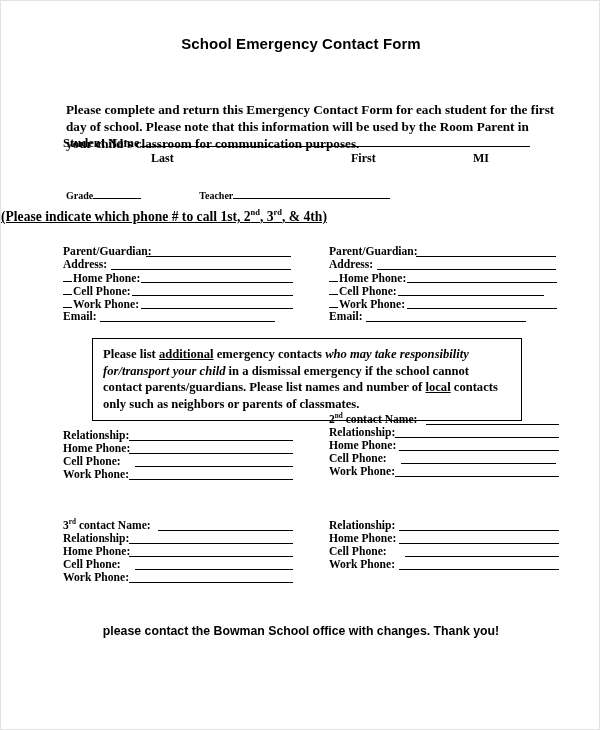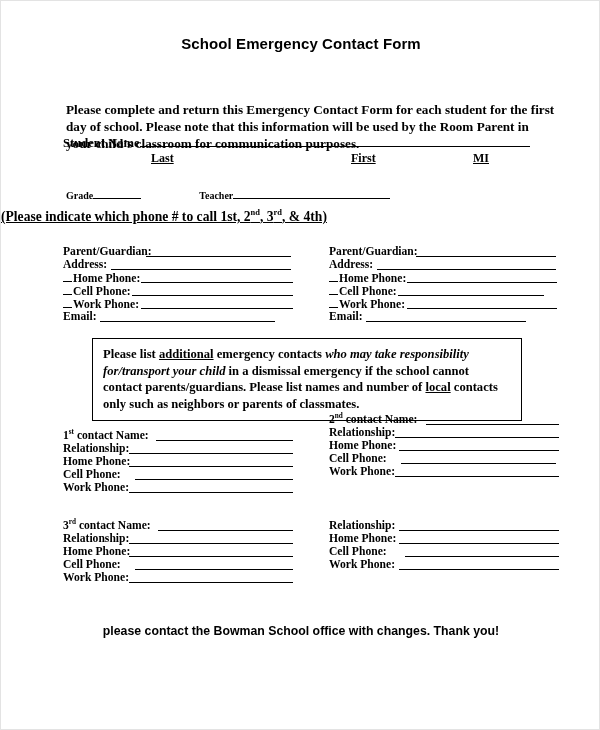--- a/index.html
+++ b/index.html
@@ -73,21 +73,21 @@
 
   .name-subs {
     position: absolute;
     top: 150px;
     left: 62px;
     width: 500px;
     height: 14px;
     font-weight: bold;
     font-size: 12px;
   }
-  .name-subs span { position: absolute; top: 0; text-decoration: underline; }
+  .name-subs span { position: absolute; top: 0; }
 
   
   .grade-row {
     position: absolute;
     left: 65px;
     top: 186px;
     font-weight: bold;
     font-size: 10px;
     white-space: nowrap;
   }
@@ -255,24 +255,20 @@
       <span class="line" style="left:37px; width:160px;"></span>
     </div>
   </div>
 
   <div class="callout">
     <span>Please list </span><span class="u">additional</span><span> emergency contacts </span><span class="it">who may take responsibility for/transport your child</span><span> in a dismissal emergency if the school cannot contact parents/guardians.  Please list names and number of </span><span class="u">local</span><span> contacts only such as neighbors or parents of classmates.</span>
   </div>
 
   <div class="ec-block ec-1">
     <div class="fld">
-      <span class="name"><span>1</span><sup>st</sup><span> contact Name:</span></span>
-      <span class="line" style="left:93px; width:137px;"></span>
-    </div>
-    <div class="fld">
       <span class="name">Relationship:</span>
       <span class="line" style="left:66px; width:164px;"></span>
     </div>
     <div class="fld">
       <span class="name">Home Phone:</span>
       <span class="line" style="left:66px; width:164px;"></span>
     </div>
     <div class="fld">
       <span class="name">Cell Phone:</span>
       <span class="line" style="left:72px; width:158px;"></span>

